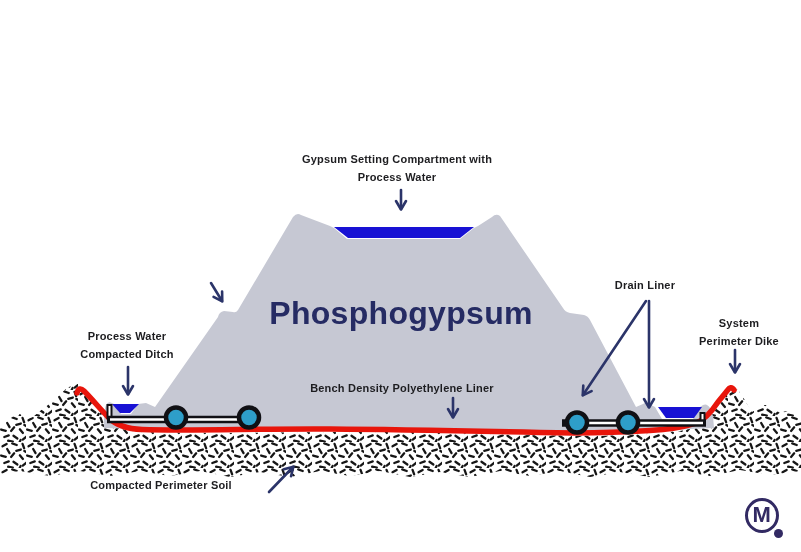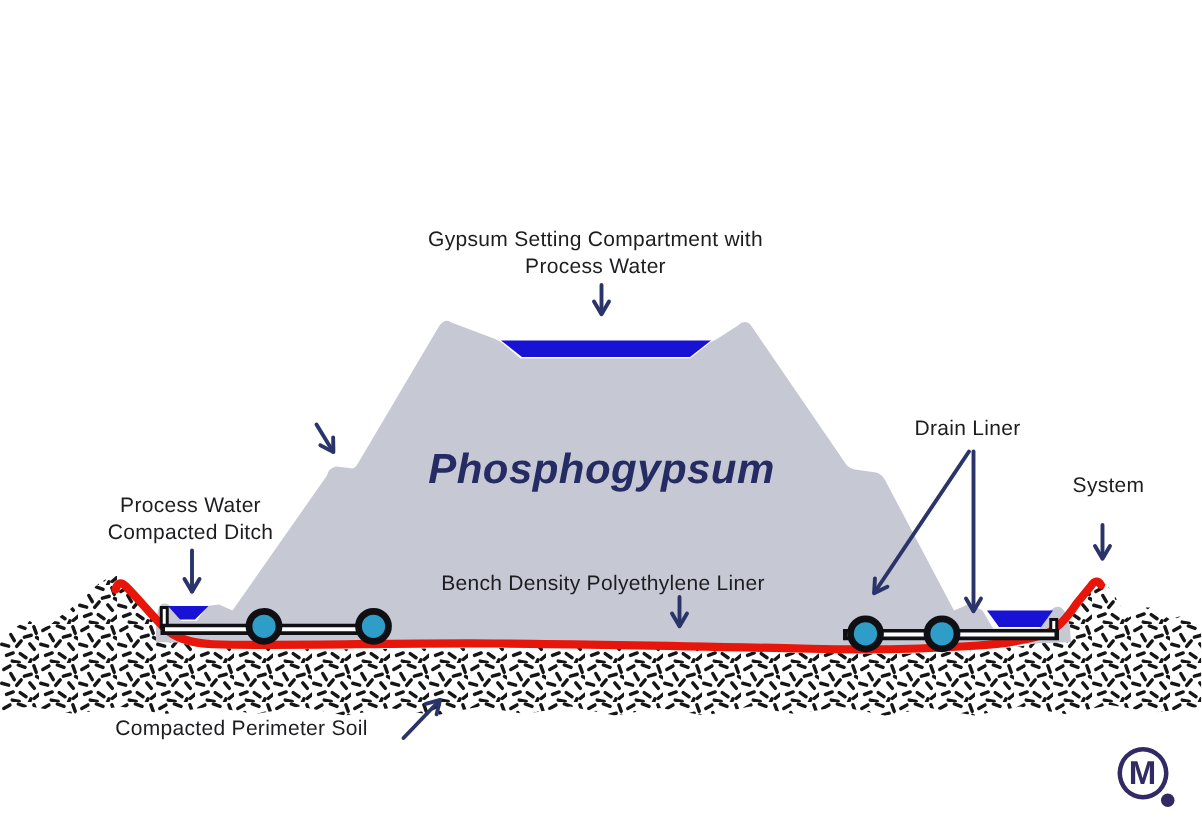--- a/index.html
+++ b/index.html
@@ -13,27 +13,26 @@
     border-radius:12px 52px 16px 0;
   }
   .banner h1{
     position:absolute;left:55px;top:50%;transform:translateY(-54%);
     margin:0;font-size:31px;font-weight:bold;letter-spacing:.5px;
     color:var(--title-navy);white-space:nowrap;
   }
   svg.diagram{position:absolute;left:0;top:0;}
   .lbl{
     position:absolute;transform:translateX(-50%);
-    font-size:14px;font-weight:400;letter-spacing:.2px;line-height:18px;
+    font-size:11px;font-weight:700;letter-spacing:.2px;line-height:18px;
     color:var(--label-dark);text-align:center;white-space:nowrap;
   }
   .lbl.big{
-    font-size:28px;font-weight:bold;letter-spacing:.3px;
+    font-size:32px;font-weight:bold;letter-spacing:.3px;
     color:var(--title-navy);
-    font-style:italic;
   }
   .logo{
     position:absolute;left:745px;top:498px;width:34px;height:35px;
     border:3px solid var(--logo-navy);border-radius:50%;
     box-sizing:border-box;
   }
   .logo .m{
     position:absolute;left:50%;top:50%;transform:translate(-52%,-52%);
     font-size:22px;font-weight:bold;color:var(--logo-navy);
   }
@@ -150,20 +149,21 @@
     <div>Process Water</div>
     <div>Compacted Ditch</div>
   </div>
 
   <div class="lbl" style="left:402px;top:379px">Bench Density Polyethylene Liner</div>
 
   <div class="lbl" style="left:645px;top:276px">Drain Liner</div>
 
   <div class="lbl" style="left:739px;top:314px">
     <div>System</div>
+    <div>Perimeter Dike</div>
   </div>
 
   <div class="lbl" style="left:161px;top:476px">Compacted Perimeter Soil</div>
 
   <div class="logo">
     <span class="m">M</span>
     <span class="dot"></span>
   </div>
 
 </div>

